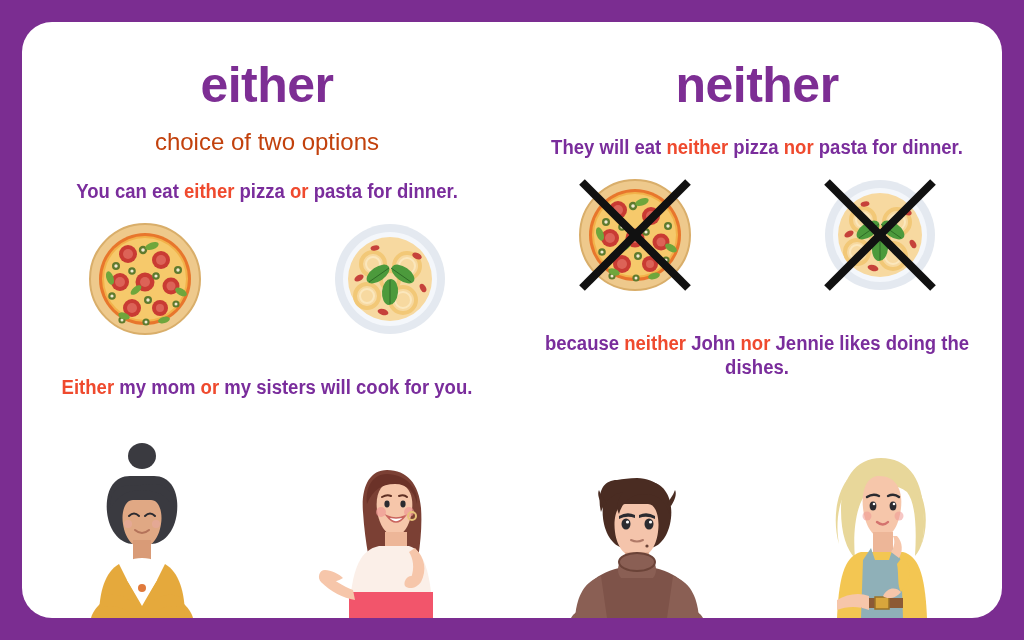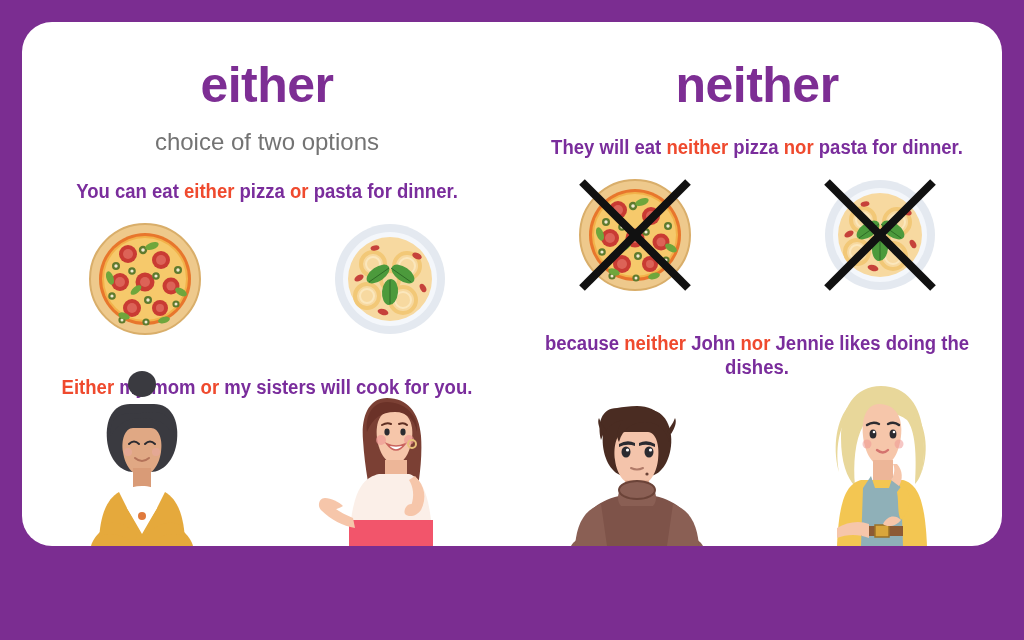--- a/index.html
+++ b/index.html
@@ -9,41 +9,41 @@
     overflow:hidden;
   }
   #poster {
     position:relative;
     width:1024px; height:640px;
     background:#7B2D91;
   }
   #card {
     position:absolute;
     left:22px; top:22px;
-    width:980px; height:524px;
+    width:980px; height:596px;
     background:#FFFFFF;
     border-radius:30px;
   }
   .columns { display:flex; width:100%; height:100%; }
   .col { width:50%; height:100%; position:relative; }
 
   .headword {
     text-align:center;
     font-size:50px;
     font-weight:700;
     color:#7D2E94;
     letter-spacing:-0.5px;
     margin-top:38px;
     line-height:1;
   }
   .subtitle {
     text-align:center;
     font-size:24px;
     font-weight:400;
-    color:#737373;
+    color:#c2410c;
     margin-top:20px;
     line-height:1;
   }
   .sentence {
     text-align:center;
     font-size:19.5px;
     font-weight:700;
     color:#7A2D9C;
     margin-top:26px;
     line-height:1.22;

